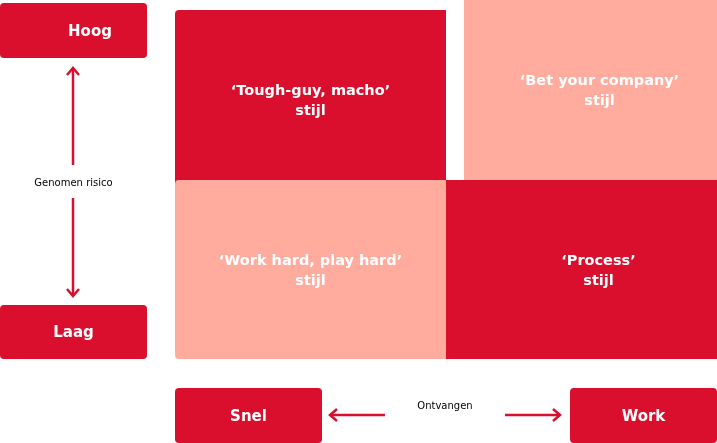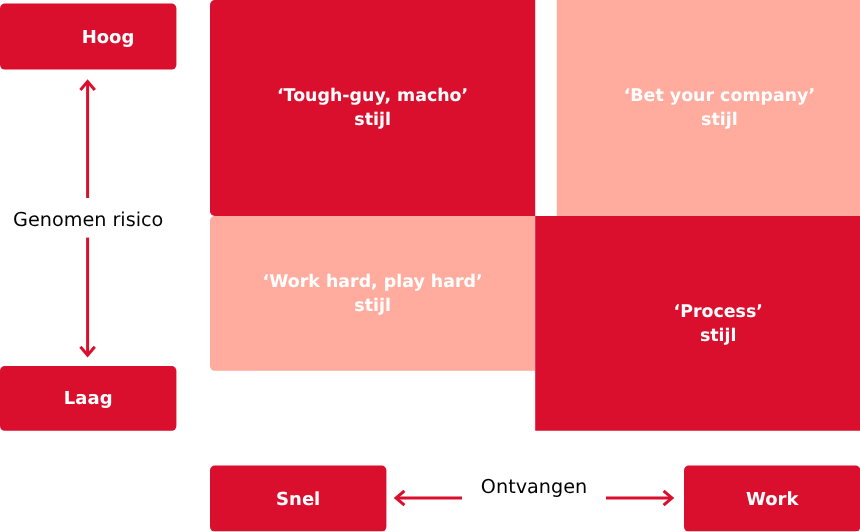--- a/index.html
+++ b/index.html
@@ -4,21 +4,21 @@
   <style>
     html, body { margin:0; padding:0; background:#ffffff; }
     body { width:717px; height:443px; position:relative; overflow:hidden;
       font-family:"DejaVu Sans", "Liberation Sans", sans-serif; }
     .box { position:absolute; border-radius:4px; display:flex; align-items:center; justify-content:center;
       color:#ffffff; font-size:15px; font-weight:bold; box-sizing:border-box; }
     .dark { background:#da0e2d; }
     .light { background:#ffab9e; }
     .quad { position:absolute; display:flex; flex-direction:column; align-items:center; justify-content:center;
       color:#ffffff; font-size:14.5px; font-weight:bold; text-align:center; line-height:20px; }
-    .label { position:absolute; color:#000000; font-size:16px; text-align:center; line-height:21px; }
+    .label { position:absolute; color:#000000; font-size:10px; text-align:center; line-height:21px; }
     svg { position:absolute; overflow:visible; }
   </style>
 </head>
 <body>
 
 <div class="box dark" style="left:0;top:3px;width:147px;height:55px;padding-left:33px;">
   <span>Hoog</span>
 </div>
 <div class="box dark" style="left:0;top:305px;width:147px;height:54px;">
   <span>Laag</span>
@@ -27,29 +27,29 @@
 <svg style="left:0;top:0;" width="147" height="300">
   <line x1="73" y1="68" x2="73" y2="165" stroke="#da0e2d" stroke-width="2.5"></line>
   <polyline points="67,75 73,68 79,75" fill="none" stroke="#da0e2d" stroke-width="2.5"></polyline>
 </svg>
 <svg style="left:0;top:0;" width="147" height="300">
   <line x1="73" y1="198" x2="73" y2="296" stroke="#da0e2d" stroke-width="2.5"></line>
   <polyline points="67,289 73,296 79,289" fill="none" stroke="#da0e2d" stroke-width="2.5"></polyline>
 </svg>
 <div class="label" style="left:0;top:172px;width:147px;">Genomen risico</div>
 
-<div class="quad dark" style="left:175px;top:0;width:271px;height:180px;border-radius:4px 0 0 4px;">
+<div class="quad dark" style="left:175px;top:10px;width:271px;height:180px;border-radius:4px 0 0 4px;">
   <span>‘Tough-guy, macho’</span>
   <span>stijl</span>
 </div>
 <div class="quad light" style="left:464px;top:0;width:271px;height:180px;border-radius:0 4px 0 0;">
   <span>‘Bet your company’</span>
   <span>stijl</span>
 </div>
-<div class="quad light" style="left:175px;top:180px;width:271px;height:129px;border-radius:4px 0 0 4px;">
+<div class="quad light" style="left:175px;top:180px;width:271px;height:179px;border-radius:4px 0 0 4px;">
   <span>‘Work hard, play hard’</span>
   <span>stijl</span>
 </div>
 <div class="quad dark" style="left:446px;top:180px;width:305px;height:179px;border-radius:0 4px 4px 0;">
   <span>‘Process’</span>
   <span>stijl</span>
 </div>
 
 <div class="box dark" style="left:175px;top:388px;width:147px;height:55px;">
   <span>Snel</span>

